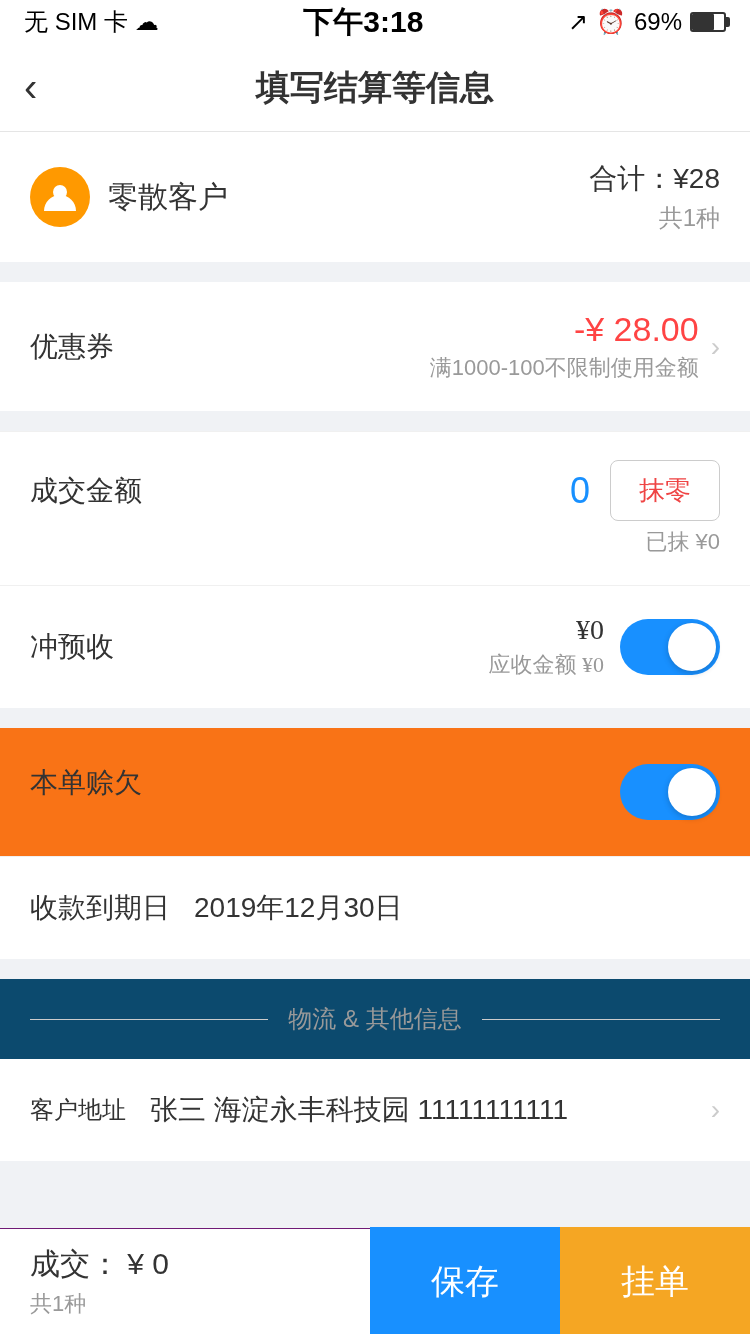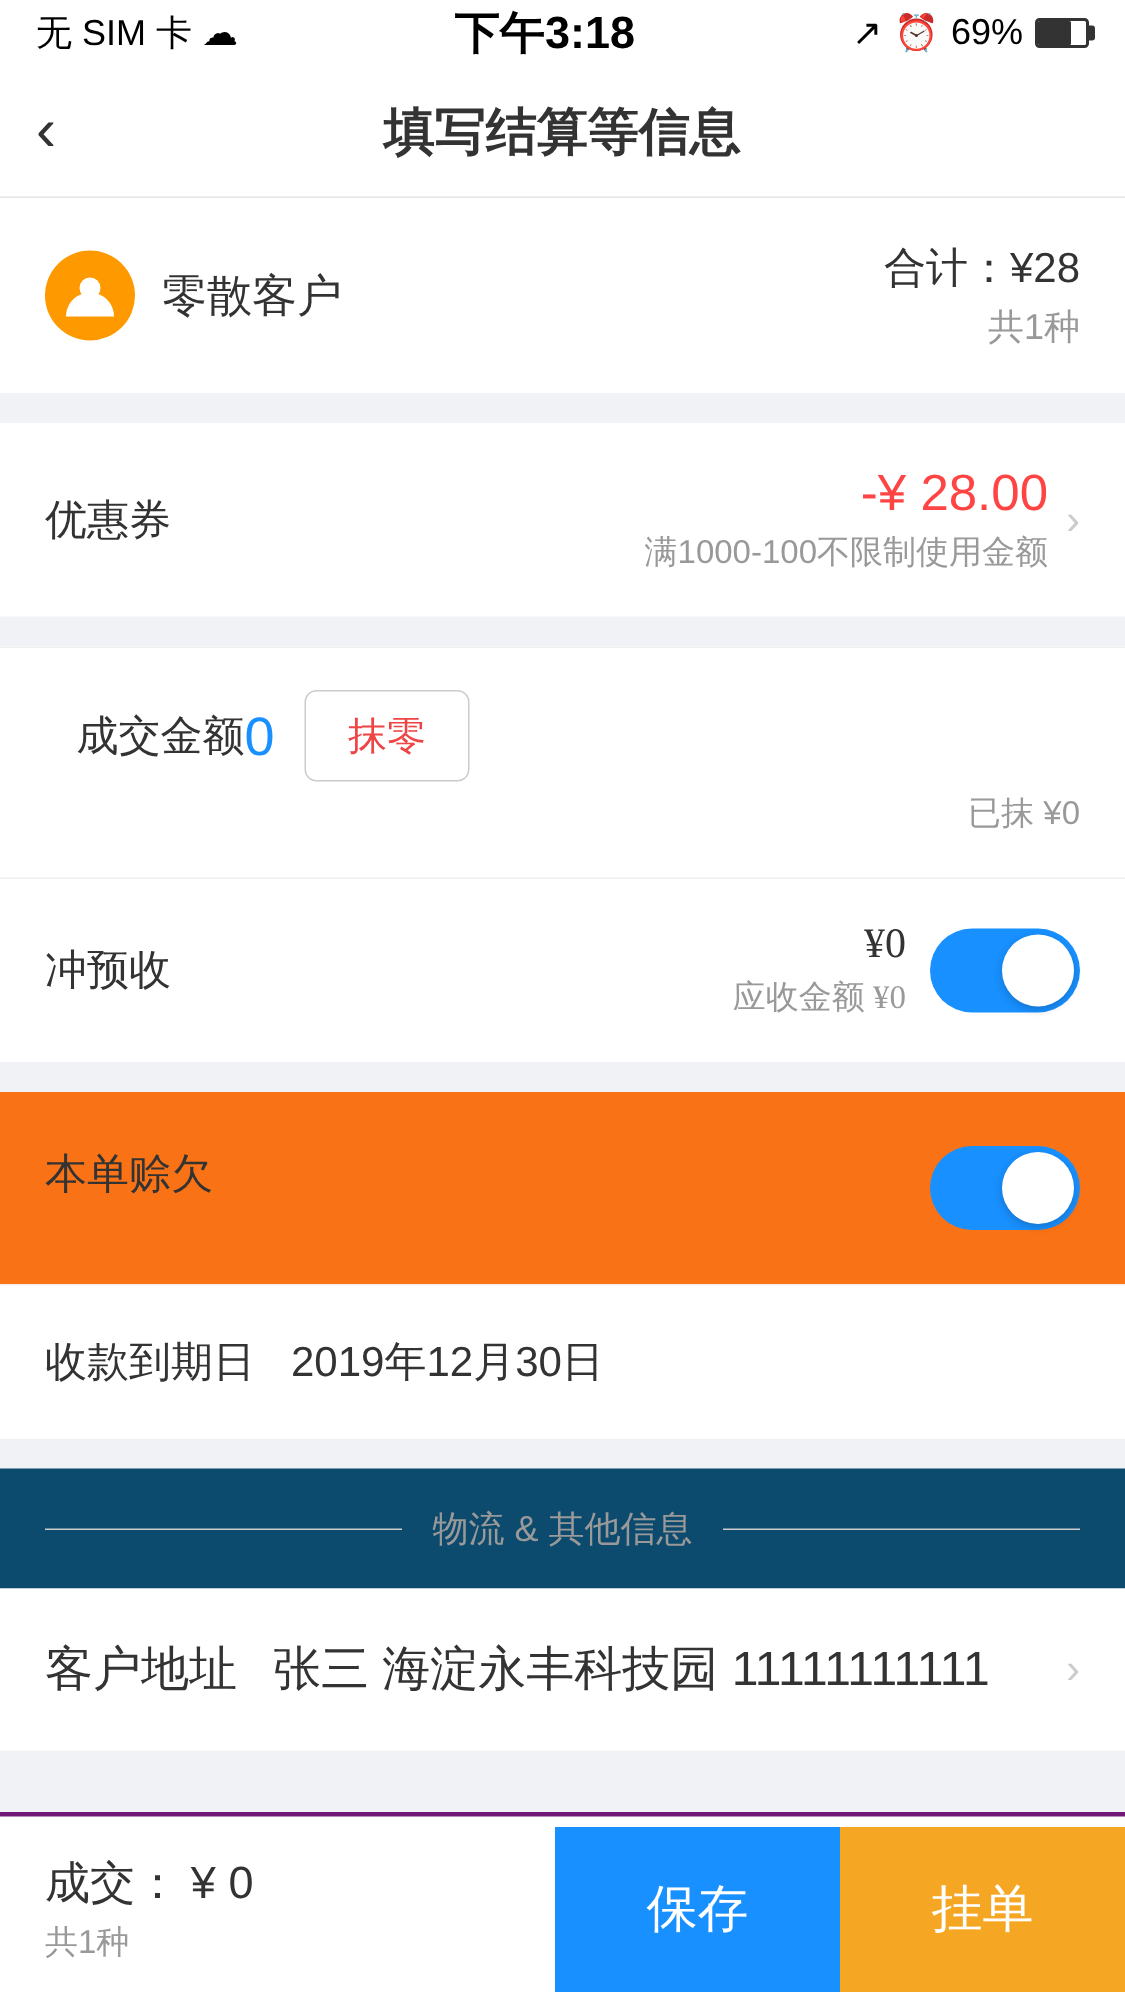--- a/index.html
+++ b/index.html
@@ -123,21 +123,21 @@
 
     
     .amount-section {
       background: #fff;
       padding: 28px 30px;
       border-top: 1px solid #f0f0f0;
     }
     .amount-row {
       display: flex;
       align-items: center;
-      margin-left: 21px;
+      justify-content: space-between;
     }
     .amount-right { display: flex; align-items: center; gap: 20px; }
     .amount-sub {
       font-size: 22px;
       color: #999;
       text-align: right;
       margin-top: 6px;
     }
 
     
@@ -213,34 +213,34 @@
 
     
     .address-row {
       display: flex;
       align-items: center;
       justify-content: space-between;
       padding: 32px 30px;
       background: #fff;
     }
     .address-left { display: flex; align-items: center; gap: 24px; }
-    .address-label { font-size: 32px; color: #333; flex-shrink: 0; }
-    .address-value { font-size: 32px; color: #333; }
+    .address-label { font-size: 24px; color: #333; flex-shrink: 0; }
+    .address-value { font-size: 28px; color: #333; }
 
     
     .bottom-bar {
       position: fixed;
       bottom: 0;
       left: 0;
       width: 750px;
-      height: 126px;
-      background: #fff;
-      display: flex;
-      align-items: center;
-      border-top: 3px solid #701a75;
+      height: 106px;
+      background: #fff;
+      display: flex;
+      align-items: center;
+      border-top: 1px solid #701a75;
     }
     .bottom-info {
       flex: 1;
       padding: 0 30px;
     }
     .bottom-amount { font-size: 26px; color: #333; }
     .bottom-amount span { font-size: 30px; color: #333; }
     .bottom-count { font-size: 22px; color: #999; margin-top: 4px; }
     .bottom-btn {
       width: 190px;

